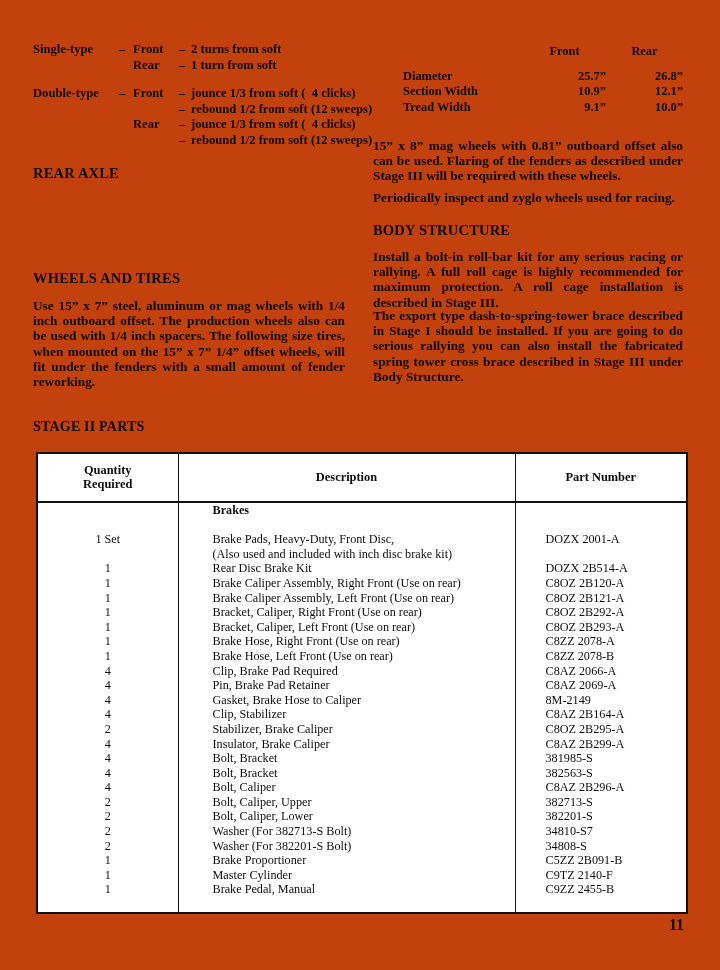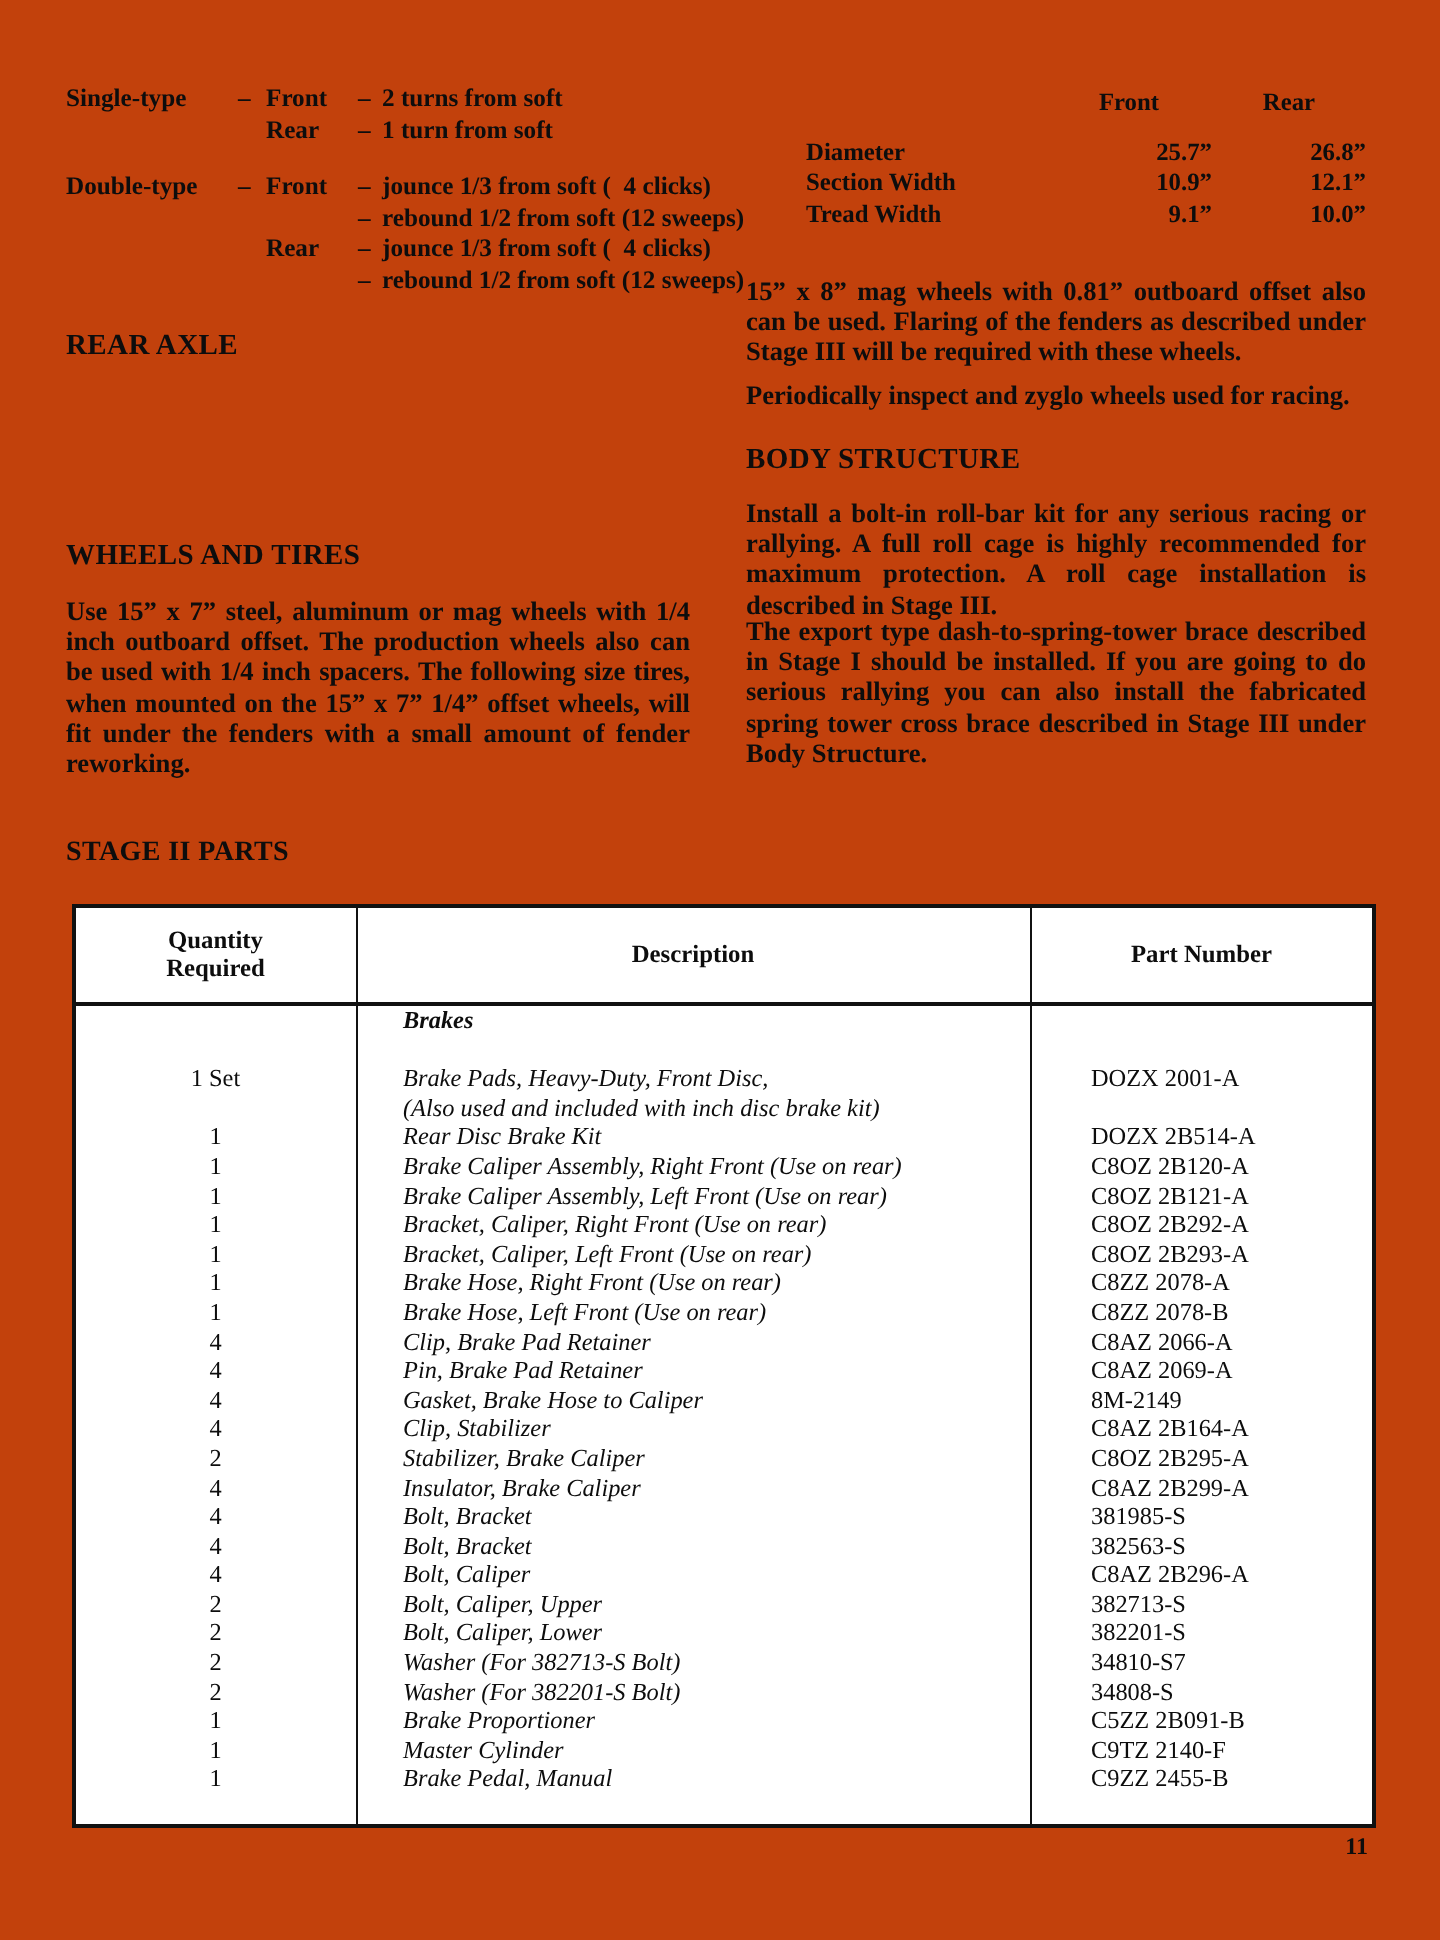--- a/index.html
+++ b/index.html
@@ -111,36 +111,36 @@
   #parts-table thead th.qty-h,
   #parts-table thead th.desc-h { border-right: 1.6px solid #111; margin-left: 36px; }
 
   #parts-table tbody td {
     font-size: 12.2px;
     line-height: 14.6px;
     padding: 0;
     vertical-align: top;
   }
   #parts-table tbody td.qty  { text-align: center; border-right: 1.6px solid #111; }
-  #parts-table tbody td.desc { padding-left: 23px; border-right: 1.6px solid #111; font-style: italic; }
+  #parts-table tbody td.desc { padding-left: 34px; border-right: 1.6px solid #111; }
   #parts-table tbody td.part { padding-left: 30px; }
 
   tr.section-row td.desc,
   tr.section-row td.qty { font-weight: bold; }
   tr.section-row td.qty { padding-top: 9px; }
   tr.section-row td.desc { padding-top: 9px; }
   tr.spacer-row td { height: 9px; }
   tr.tail-row td { height: 14px; }
 
   
   #page-number {
     position: absolute;
     right: 36px;
     top: 916px;
-    font-size: 12px;
+    font-size: 16px;
     font-weight: bold;
   }
 </style>
 </head>
 <body>
 
 <div class="page">
 
   <div id="setting-block">
       <div class="set-row"><span class="set-type">Single-type</span><span class="set-dash">–</span><span class="set-pos">Front</span><span class="set-dash2">–</span><span class="set-txt">2 turns from soft</span></div>
@@ -262,21 +262,21 @@
             <td class="desc">Brake Hose, Right Front (Use on rear)</td>
             <td class="part">C8ZZ 2078-A</td>
           </tr>
           <tr>
             <td class="qty">1</td>
             <td class="desc">Brake Hose, Left Front (Use on rear)</td>
             <td class="part">C8ZZ 2078-B</td>
           </tr>
           <tr>
             <td class="qty">4</td>
-            <td class="desc">Clip, Brake Pad Retainer</td>
+            <td class="desc">Clip, Brake Pad Required</td>
             <td class="part">C8AZ 2066-A</td>
           </tr>
           <tr>
             <td class="qty">4</td>
             <td class="desc">Pin, Brake Pad Retainer</td>
             <td class="part">C8AZ 2069-A</td>
           </tr>
           <tr>
             <td class="qty">4</td>
             <td class="desc">Gasket, Brake Hose to Caliper</td>

